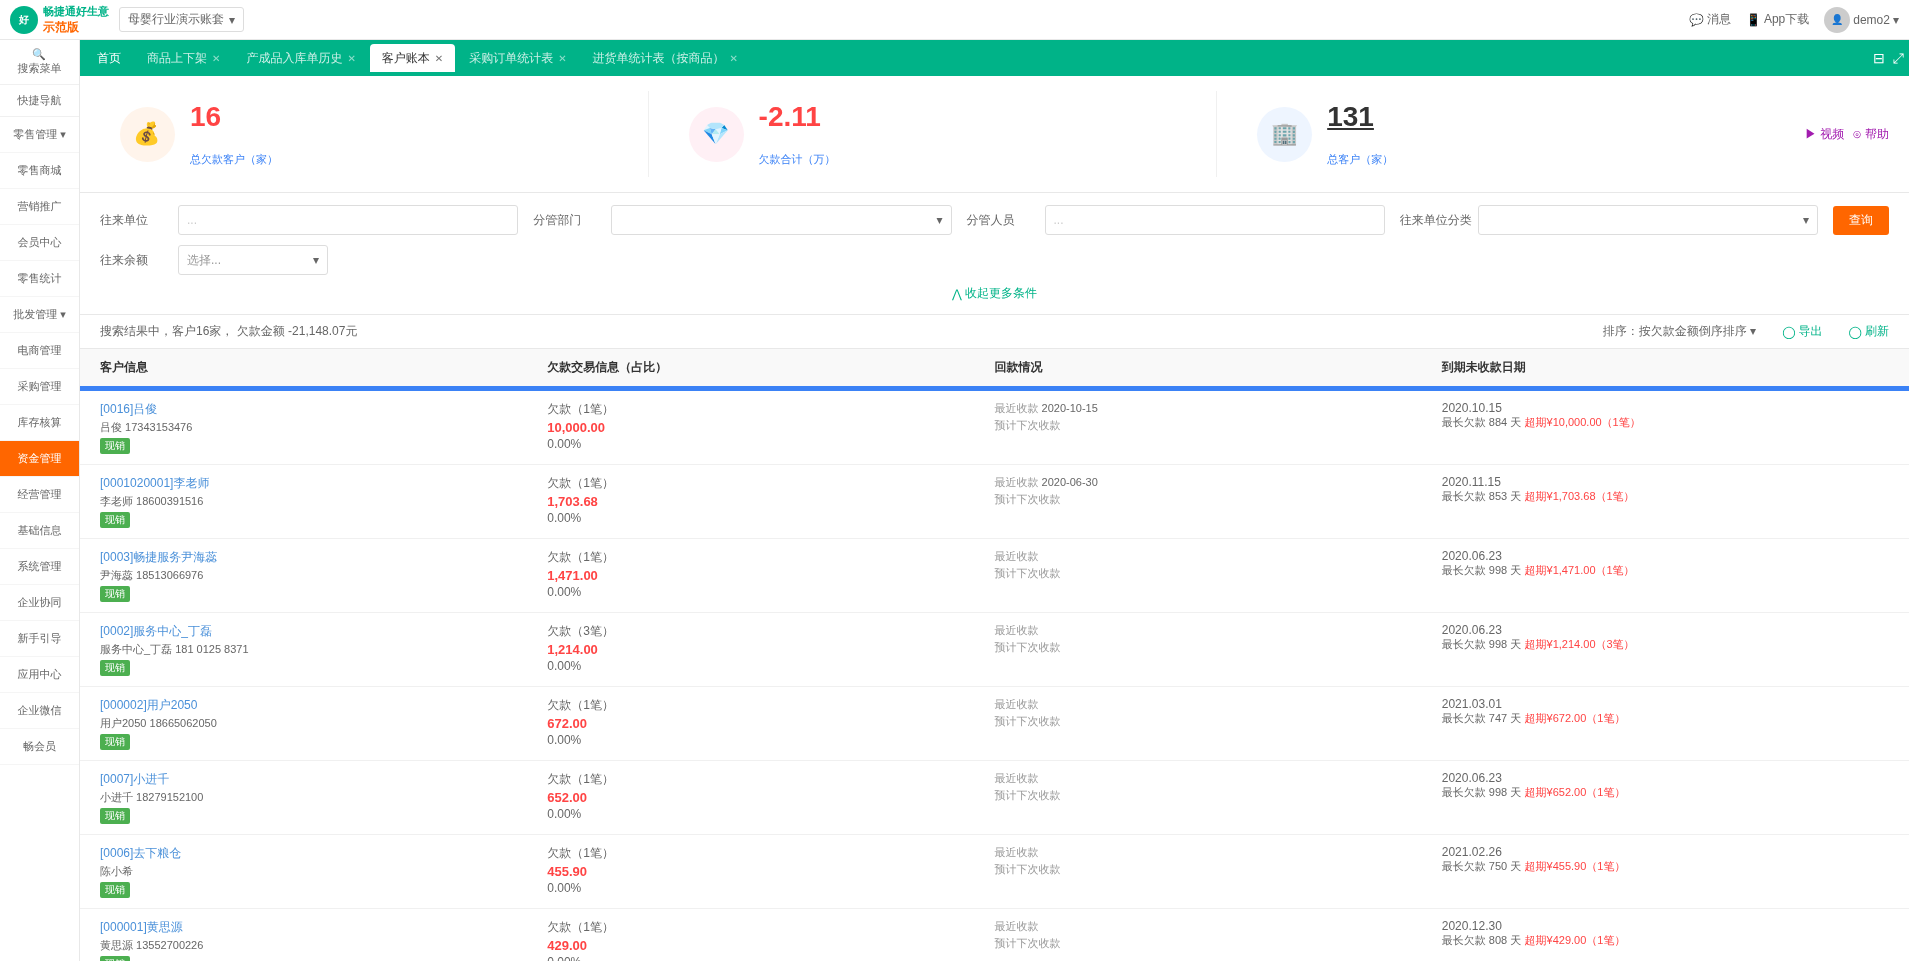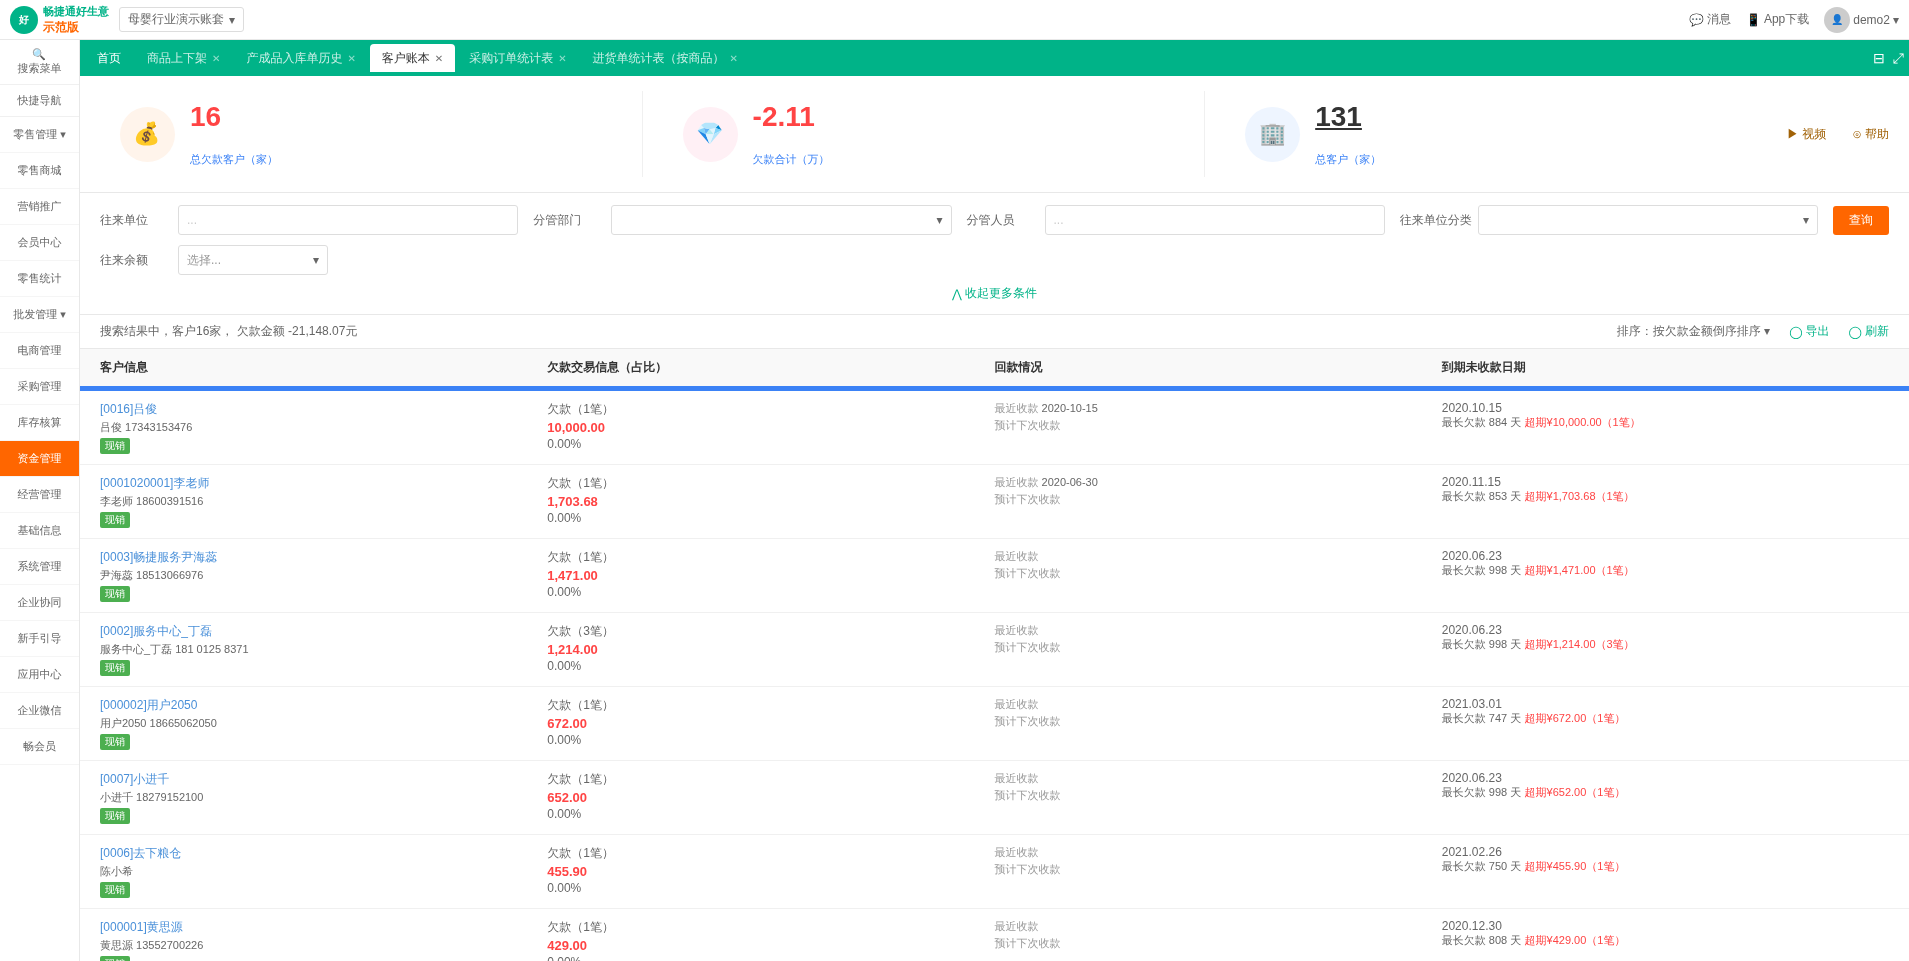--- a/index.html
+++ b/index.html
@@ -46,36 +46,36 @@
     .stat-card:last-child { border-right: none; }
     .stat-icon { width: 55px; height: 55px; border-radius: 50%; display: flex; align-items: center; justify-content: center; font-size: 22px; }
     .stat-icon.orange { background: #fff4eb; color: #ff8c00; }
     .stat-icon.pink { background: #fff0f5; color: #ff69b4; }
     .stat-icon.blue { background: #eef5ff; color: #4a90d9; }
     .stat-info { flex: 1; }
     .stat-number { font-size: 28px; font-weight: bold; }
     .stat-number.red { color: #ff4444; }
     .stat-number.dark { color: #333; font-weight: bold; text-decoration: underline; }
     .stat-label { color: #3b82f6; font-size: 11px; margin-top: 19px; }
-    .stat-card-actions { display: flex; gap: 26px; align-items: center; color: #a16207; font-size: 12px; }
+    .stat-card-actions { display: flex; gap: 8px; align-items: center; color: #a21caf; font-size: 12px; }
     
     
     .filter-area { background: #fff; padding: 12px 20px; border-bottom: 1px solid #e8e8e8; }
     .filter-row { display: flex; align-items: center; gap: 15px; margin-bottom: 10px; }
     .filter-item { display: flex; align-items: center; gap: 8px; flex: 1; }
     .filter-label { color: #666; font-size: 12px; white-space: nowrap; width: 70px; }
     .filter-input { flex: 1; height: 30px; border: 1px solid #ddd; border-radius: 3px; padding: 0 8px; font-size: 12px; display: flex; align-items: center; justify-content: space-between; cursor: pointer; color: #666; }
     .filter-select { flex: 1; height: 30px; border: 1px solid #ddd; border-radius: 3px; padding: 0 8px; font-size: 12px; display: flex; align-items: center; justify-content: space-between; cursor: pointer; color: #666; }
     .search-btn { background: #ff6600; color: white; border: none; padding: 6px 16px; border-radius: 3px; cursor: pointer; font-size: 12px; }
     .collapse-btn { color: #00b388; font-size: 12px; cursor: pointer; display: flex; align-items: center; gap: 3px; justify-content: center; margin-top: 5px; }
     
     
     .result-bar { background: #fff; padding: 8px 20px; display: flex; align-items: center; justify-content: space-between; border-bottom: 1px solid #e8e8e8; }
     .result-info { color: #666; font-size: 12px; }
-    .result-actions { display: flex; align-items: center; gap: 19px; color: #666; font-size: 12px; }
+    .result-actions { display: flex; align-items: center; gap: 26px; color: #666; font-size: 12px; }
     .result-action { display: flex; align-items: center; gap: 3px; cursor: pointer; color: #00b388; }
     
     
     .table-area { background: #fff; margin: 0; }
     .table-header { display: grid; grid-template-columns: 2fr 2fr 2fr 2fr; padding: 10px 20px; background: #f9f9f9; border-bottom: 5px solid #3b82f6; font-weight: bold; color: #333; font-size: 12px; }
     .table-row { display: grid; grid-template-columns: 2fr 2fr 2fr 2fr; padding: 10px 20px; border-bottom: 1px solid #f0f0f0; align-items: start; }
     .customer-name { color: #4a90d9; font-size: 12px; cursor: pointer; }
     .customer-phone { color: #666; font-size: 11px; margin-top: 2px; }
     .customer-tag { display: inline-block; background: #4CAF50; color: white; font-size: 10px; padding: 1px 5px; border-radius: 2px; margin-top: 3px; }
     .debt-count { color: #666; font-size: 12px; }

